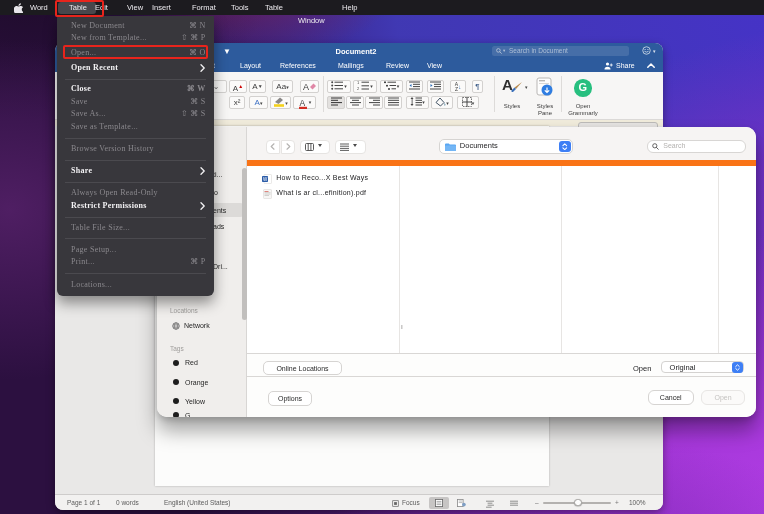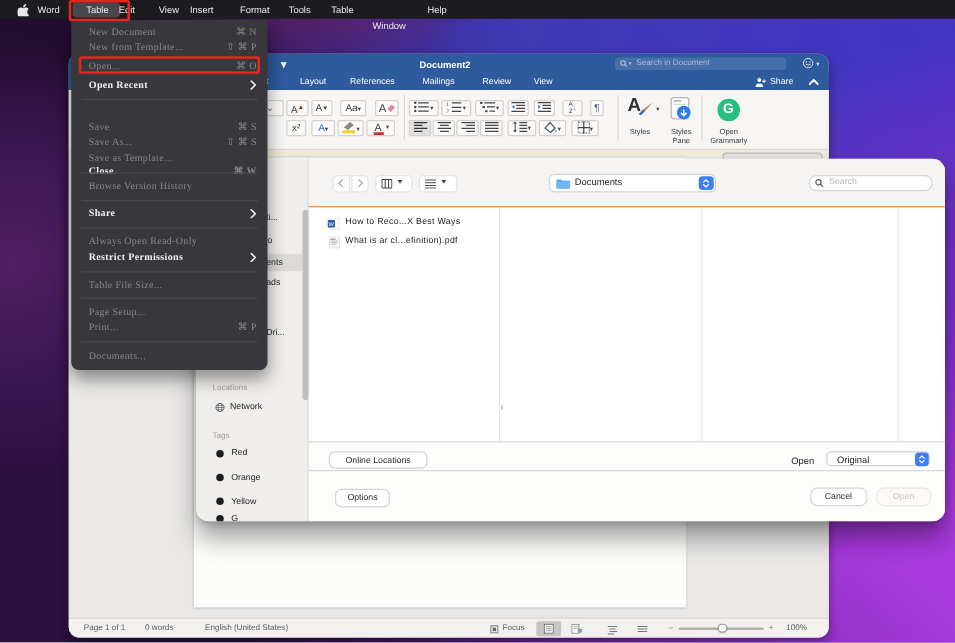--- a/index.html
+++ b/index.html
@@ -296,21 +296,21 @@
     <span class="abs" style="left:28px;top:232px;">Red</span>
     <span class="abs" style="left:16px;top:252.3px;width:6px;height:6px;border-radius:50%;background:#1d1d1d;"></span>
     <span class="abs" style="left:28px;top:251.5px;">Orange</span>
     <span class="abs" style="left:16px;top:271.2px;width:6px;height:6px;border-radius:50%;background:#1d1d1d;"></span>
     <span class="abs" style="left:28px;top:270.5px;">Yellow</span>
     <span class="abs" style="left:16px;top:285px;width:6px;height:6px;border-radius:50%;background:#1d1d1d;"></span>
     <span class="abs" style="left:28px;top:284.5px;">G</span>
     <span class="abs" style="left:85px;top:41px;width:5px;height:152px;border-radius:2.5px;background:#c1bfbd;"></span>
   </div>
 
-  <div class="abs" style="left:90px;top:0;width:509px;height:38.5px;background:#f6f4f3;border-bottom:1px solid #f97316;">
+  <div class="abs" style="left:90px;top:0;width:509px;height:38.5px;background:#f6f4f3;border-bottom:6px solid #f97316;">
     <span class="abs" style="left:18.5px;top:12.5px;width:14px;height:14px;background:#fff;border:1px solid #e6e4e2;border-radius:4px 0 0 4px;"></span>
         <svg class="abs" style="left:23px;top:16px;" width="5" height="7" viewBox="0 0 5 7">
           <path d="M4 0.8 L1.2 3.5 L4 6.2" fill="none" stroke="#b5b3b1" stroke-width="1.2" stroke-linecap="round" stroke-linejoin="round"></path>
         </svg>
     <span class="abs" style="left:33.5px;top:12.5px;width:14px;height:14px;background:#fff;border:1px solid #e6e4e2;border-radius:0 4px 4px 0;"></span>
         <svg class="abs" style="left:38.5px;top:16px;" width="5" height="7" viewBox="0 0 5 7">
           <path d="M1 0.8 L3.8 3.5 L1 6.2" fill="none" stroke="#b5b3b1" stroke-width="1.2" stroke-linecap="round" stroke-linejoin="round"></path>
         </svg>
     <span class="abs" style="left:53px;top:12.5px;width:30px;height:14px;background:#fff;border:1px solid #e6e4e2;border-radius:4px;"></span>
     <svg class="abs" style="left:58px;top:16px;" width="9" height="8" viewBox="0 0 9 8">
@@ -394,42 +394,42 @@
     .mi .sc { position:absolute; right:0; top:0; }
     .msep { position:absolute; left:8px; right:8px; height:1px; background:#4b4a4f; }
   </style>
   <div class="mi" style="top:9.5px;">New Document<span class="sc">⌘ N</span></div>
   <div class="mi" style="top:22px;">New from Template...<span class="sc">⇧ ⌘ P</span></div>
   <div class="mi" style="top:36.7px;">Open...<span class="sc">⌘ O</span></div>
   <div class="mi on" style="top:52px;font-weight:bold;">Open Recent<svg class="arv" width="5" height="8" viewBox="0 0 5 8" style="position:absolute;right:1px;top:1px;">
           <path d="M1 0.8 L4.2 4 L1 7.2" fill="none" stroke="#f3f2f4" stroke-width="1.3" stroke-linecap="round" stroke-linejoin="round"></path>
         </svg></div>
   <div class="msep" style="top:62.7px;"></div>
-  <div class="mi on" style="top:73.2px;font-weight:bold;margin-top:48px;">Close<span class="sc" style="color:#8a888d;">⌘ W</span></div>
+  <div class="mi on" style="top:73.2px;font-weight:bold;">Close<span class="sc" style="color:#8a888d;">⌘ W</span></div>
   <div class="mi" style="top:85.8px;">Save<span class="sc">⌘ S</span></div>
   <div class="mi" style="top:98.3px;">Save As...<span class="sc">⇧ ⌘ S</span></div>
   <div class="mi" style="top:110.9px;">Save as Template...</div>
   <div class="msep" style="top:122px;"></div>
   <div class="mi" style="top:133.2px;">Browse Version History</div>
   <div class="msep" style="top:144.1px;"></div>
   <div class="mi on" style="top:155px;font-weight:bold;">Share<svg class="arv" width="5" height="8" viewBox="0 0 5 8" style="position:absolute;right:1px;top:1px;">
           <path d="M1 0.8 L4.2 4 L1 7.2" fill="none" stroke="#f3f2f4" stroke-width="1.3" stroke-linecap="round" stroke-linejoin="round"></path>
         </svg></div>
   <div class="msep" style="top:165.9px;"></div>
   <div class="mi" style="top:177.4px;">Always Open Read-Only</div>
   <div class="mi on" style="top:190px;font-weight:bold;">Restrict Permissions<svg class="arv" width="5" height="8" viewBox="0 0 5 8" style="position:absolute;right:1px;top:1px;">
           <path d="M1 0.8 L4.2 4 L1 7.2" fill="none" stroke="#f3f2f4" stroke-width="1.3" stroke-linecap="round" stroke-linejoin="round"></path>
         </svg></div>
   <div class="msep" style="top:200.6px;"></div>
   <div class="mi" style="top:211.8px;">Table File Size...</div>
   <div class="msep" style="top:222.4px;"></div>
   <div class="mi" style="top:233.6px;">Page Setup...</div>
   <div class="mi" style="top:246.1px;">Print...<span class="sc">⌘ P</span></div>
   <div class="msep" style="top:256.8px;"></div>
-  <div class="mi" style="top:268.5px;">Documents...</div>
+  <div class="mi" style="top:268.5px;">Locations...</div>
 </div>
 
 <div class="abs" id="menubar" style="left:0;top:0;width:764px;height:14.5px;background:#1c1b1f;color:#eceaee;font-size:7.5px;">
   <svg class="abs" style="left:14px;top:2.5px" width="9" height="10" viewBox="0 0 170 200">
         <path fill="#e8e6ea" d="M150.4 130.3c-.3-30.2 24.6-44.7 25.7-45.4-14-20.5-35.8-23.3-43.5-23.6-18.5-1.9-36.1 10.9-45.5 10.9-9.4 0-23.9-10.6-39.3-10.3-20.2.3-38.8 11.7-49.2 29.8-21 36.4-5.4 90.3 15.1 119.8 10 14.4 21.9 30.6 37.5 30 15-.6 20.7-9.7 38.9-9.7 18.2 0 23.3 9.7 39.2 9.4 16.2-.3 26.5-14.7 36.4-29.2 11.5-16.7 16.2-32.9 16.5-33.7-.4-.2-31.6-12.1-31.8-48zM120.5 41.4c8.3-10 13.9-24 12.4-37.9-12 .5-26.5 8-35.1 18-7.7 8.9-14.4 23.1-12.6 36.7 13.4 1 27-6.8 35.3-16.8z"></path>
       </svg>
   <span class="abs" style="left:30px;top:2.5px;font-weight:normal;">Word</span>
   <span class="abs" style="left:57.5px;top:1.5px;width:38px;height:12px;background:#48474c;border-radius:3px;"></span>
   <span class="abs" style="left:69px;top:2.5px;">Table</span>
   <span class="abs" style="left:95px;top:2.5px;">Edit</span>

